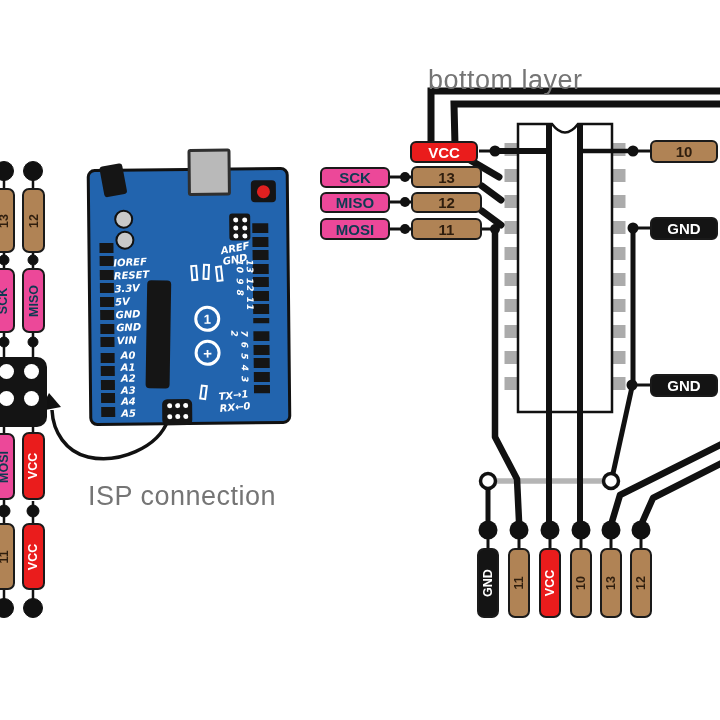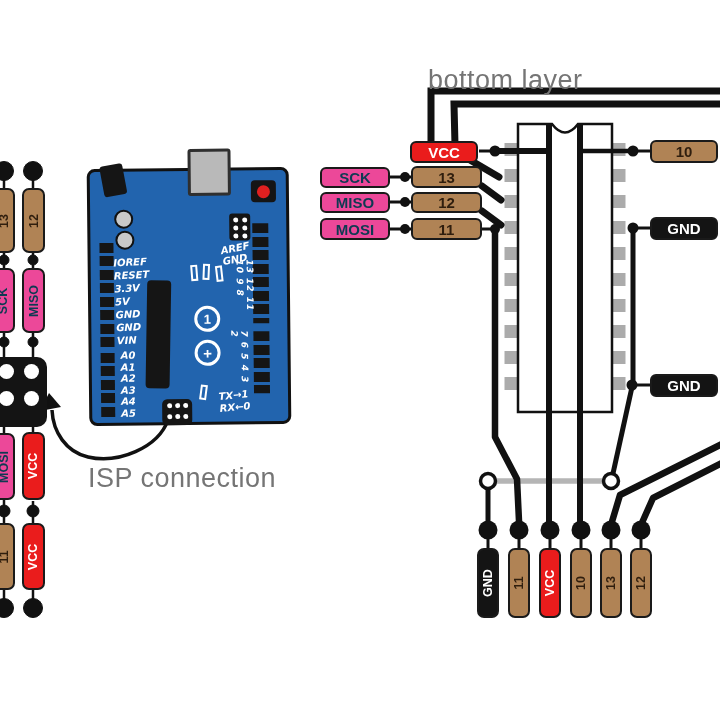--- a/index.html
+++ b/index.html
@@ -126,21 +126,21 @@
         <circle cx="33" cy="608" r="9.5" fill="#111"></circle>
     </g>
 
     <g>
       <path d="M 168,420 C 158,448 118,464 88,457 C 66,452 53,432 52,410" fill="none" stroke="#111" stroke-width="3.5"></path>
       <polygon points="49,393 40,411 61,407" fill="#111"></polygon>
     </g>
   </svg>
 
   <div class="abs caption" style="left:428px;top:53px">bottom layer</div>
-  <div class="abs caption" style="left:88px;top:451px">ISP connection</div>
+  <div class="abs caption" style="left:88px;top:469px">ISP connection</div>
 
   <div class="pad vpin tan fs12" style="left:-8px;top:188px;width:23px;height:65px">
       <span>13</span>
     </div>
   <div class="pad vpin tan fs12" style="left:22px;top:188px;width:23px;height:65px">
       <span>12</span>
     </div>
   <div class="pad vpin cyan fs12" style="left:-8px;top:268px;width:23px;height:65px">
       <span>SCK</span>
     </div>

